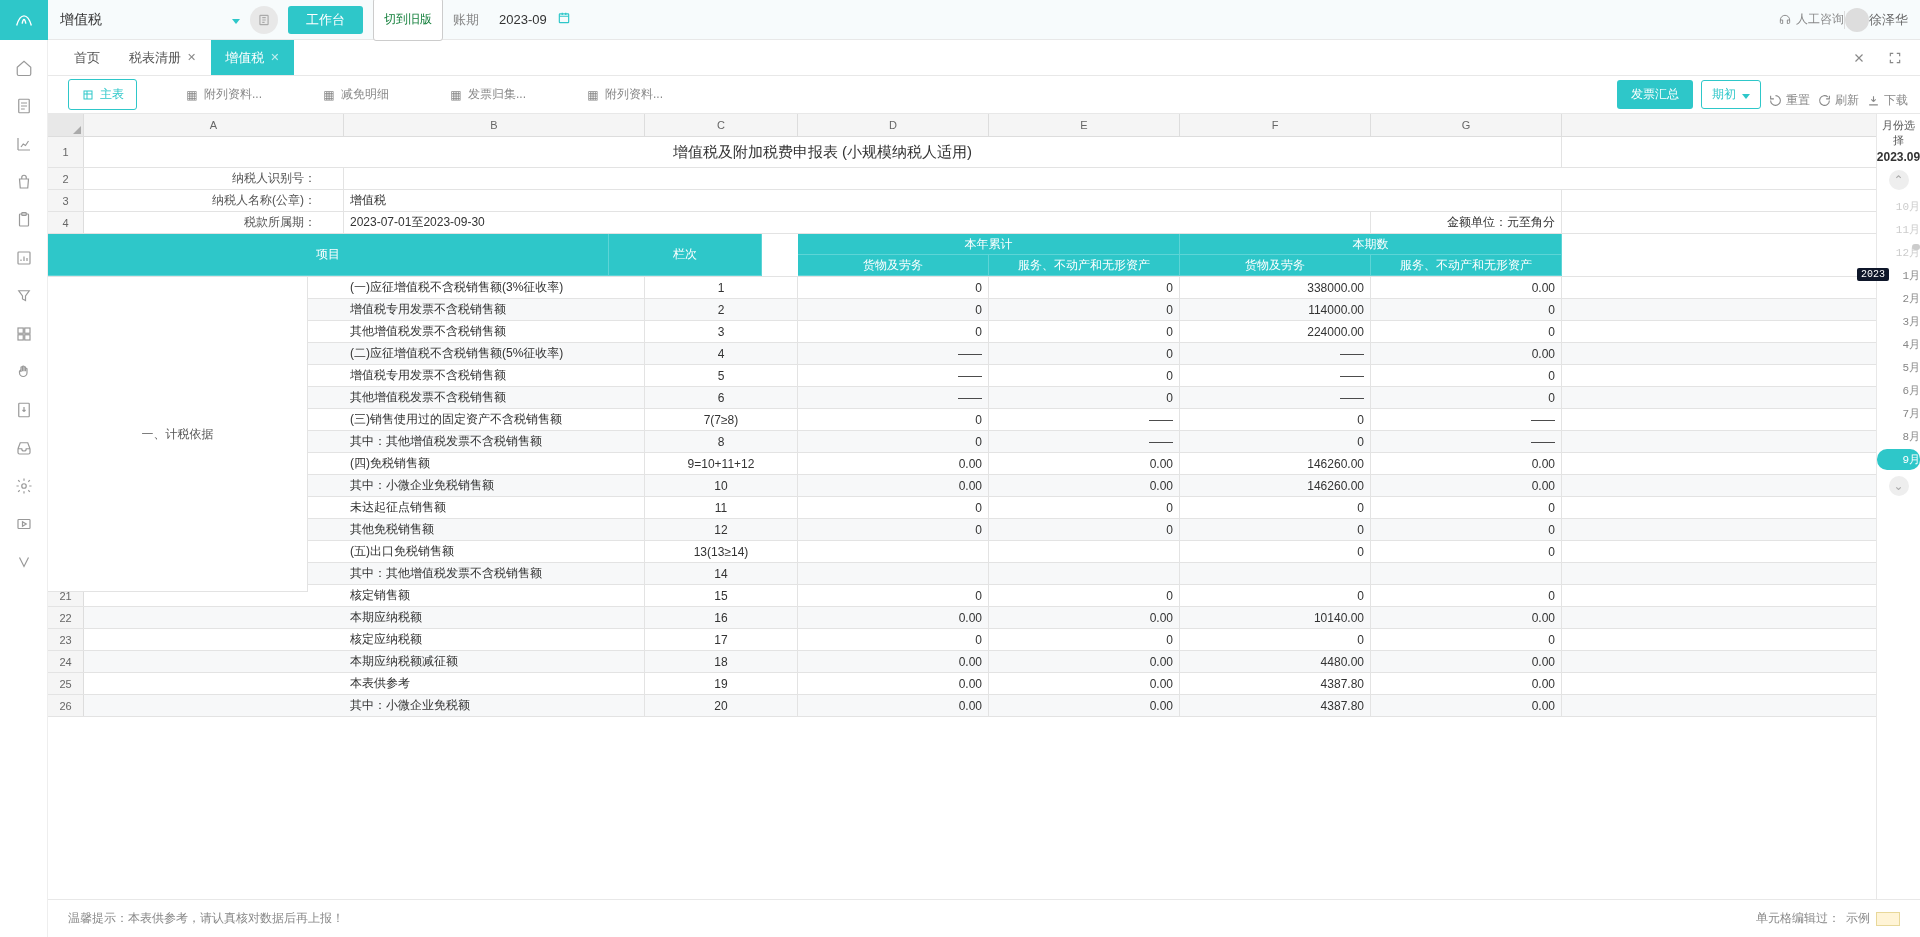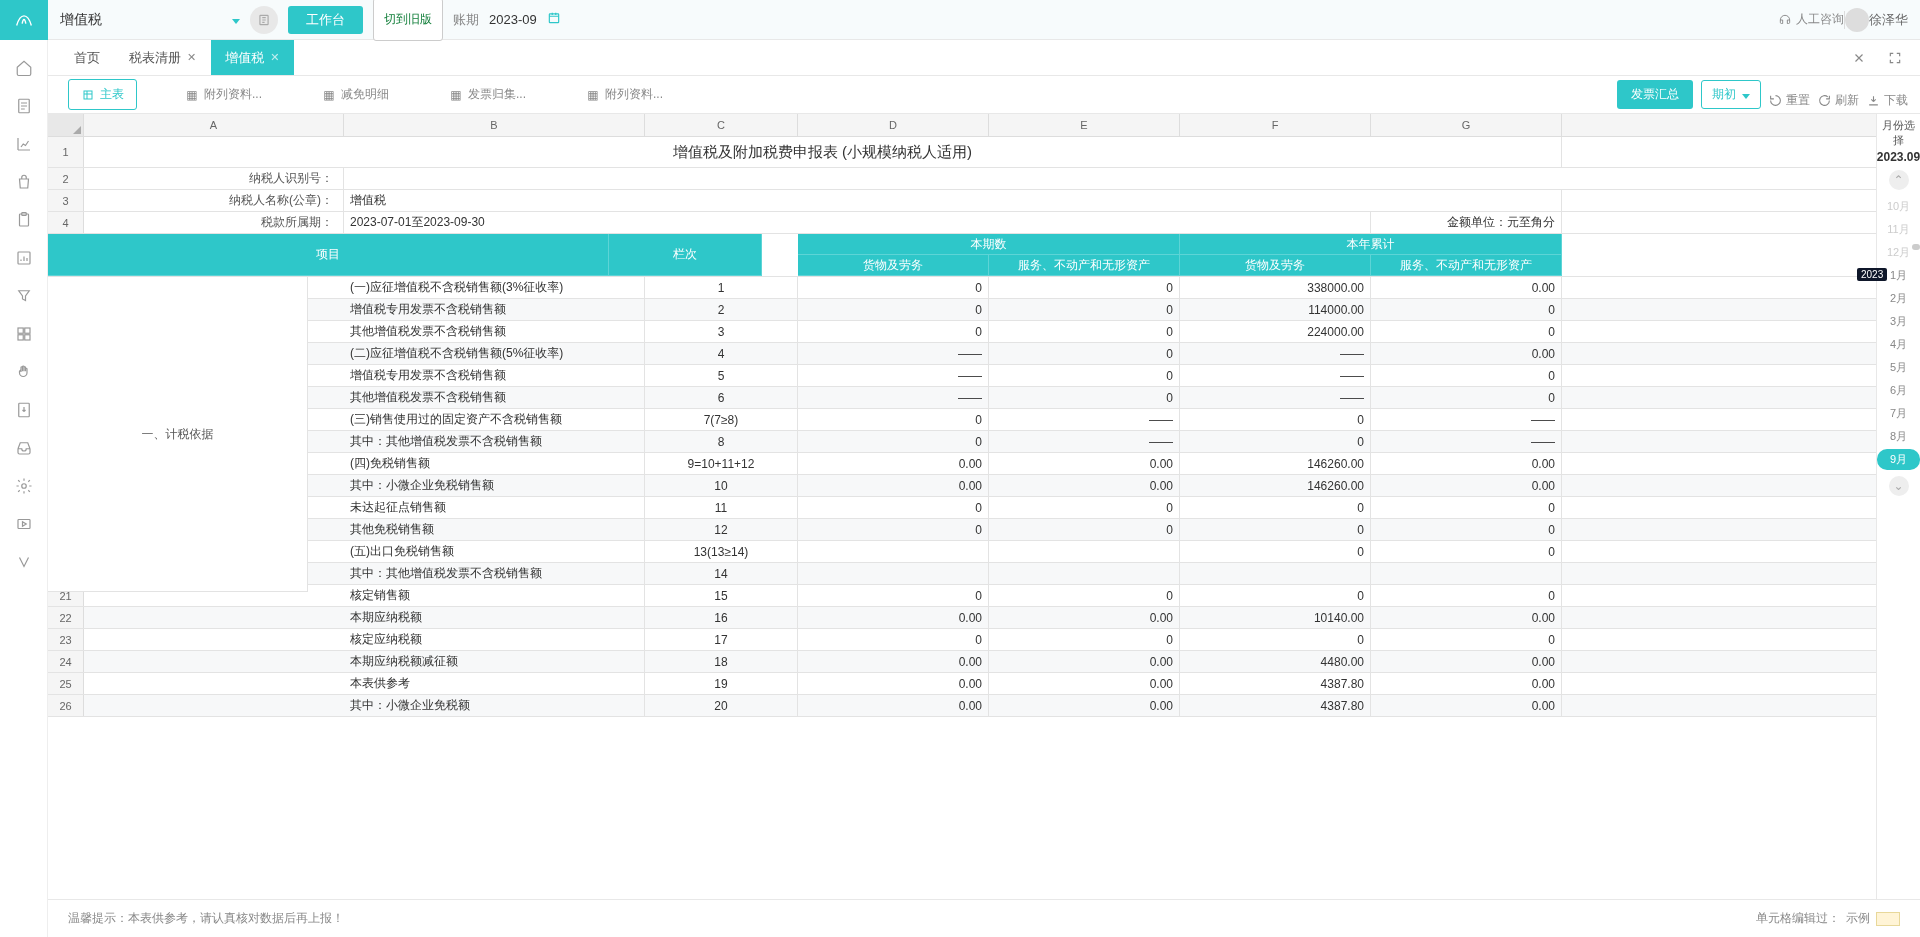--- a/index.html
+++ b/index.html
@@ -12,21 +12,21 @@
 .sidebar-icon { width: 20px; height: 20px; color: #999; cursor: pointer; display: flex; align-items: center; justify-content: center; }
 .sidebar-icon svg { width: 18px; height: 18px; }
 .main { flex: 1; display: flex; flex-direction: column; min-width: 0; }
 .topbar { height: 40px; background: #f7fbfc; border-bottom: 1px solid #e8e8e8; display: flex; align-items: center; padding: 0 12px; gap: 10px; }
 .topbar-title { font-size: 14px; color: #333; min-width: 160px; }
 .topbar-chevron { color: #2ec7c9; cursor: pointer; }
 .topbar-round { width: 28px; height: 28px; border-radius: 50%; background: #e8e8e8; display: flex; align-items: center; justify-content: center; color: #aaa; cursor: pointer; }
 .btn-primary { background: #2ec7c9; color: #fff; border: none; padding: 5px 18px; border-radius: 3px; cursor: pointer; font-size: 13px; }
 .btn-outline-sm { background: #fff; border: 1px solid #ccc; padding: 12px 10px; border-radius: 3px; cursor: pointer; font-size: 12px; color: #15803d; }
 .topbar-period-label { color: #888; font-size: 13px; }
-.topbar-period-value { color: #333; font-size: 13px; }
+.topbar-period-value { color: #333; font-size: 13px; margin-left: 10px; }
 .topbar-right { margin-left: auto; display: flex; align-items: center; gap: 0; color: #888; }
 .support-link { display: flex; align-items: center; gap: 4px; cursor: pointer; font-size: 12px; }
 .avatar { width: 24px; height: 24px; border-radius: 50%; background: #ddd; }
 .username { font-size: 13px; color: #666; }
 .tabs { height: 36px; display: flex; align-items: stretch; border-bottom: 1px solid #e8e8e8; padding: 0 12px; }
 .tab { padding: 0 14px; display: flex; align-items: center; gap: 6px; cursor: pointer; color: #555; font-size: 13px; border-right: 1px solid transparent; }
 .tab.active { background: #2ec7c9; color: #fff; }
 .tab-close { font-size: 11px; opacity: 0.7; }
 .tabs-right { margin-left: auto; display: flex; align-items: center; gap: 10px; }
 .icon-btn { background: none; border: none; cursor: pointer; color: #888; padding: 6px; display: flex; align-items: center; }
@@ -48,28 +48,28 @@
 .col-C { width: 301px; }
 .col-D { width: 153px; }
 .col-E,.col-F,.col-G,.col-H { width: 191px; }
 .row { display: flex; border-bottom: 1px solid #e3e3e3; }
 .row-h { width: 36px; min-width: 36px; background: #f5f5f5; border-right: 1px solid #ddd; display: flex; align-items: center; justify-content: center; font-size: 11px; color: #666; height: 21px; }
 .cell { border-right: 1px solid #e3e3e3; padding: 2px 6px; font-size: 12px; display: flex; align-items: center; height: 21px; overflow: hidden; white-space: nowrap; }
 .cell.right { justify-content: flex-end; }
 .cell.center { justify-content: center; }
 .title-row .cell { height: 30px; font-size: 15px; font-weight: 500; }
 .header-cell { background: #2ec7c9; color: #fff; justify-content: center; border-right: 1px solid #5dd4d6; border-bottom: 1px solid #5dd4d6; }
-.merge-label { color: #555; text-align: right; justify-content: flex-end; padding-right: 10px; }
+.merge-label { color: #555; text-align: right; justify-content: flex-end; padding-right: 27px; }
 .row-alt { background: #f7f8f9; }
 .vsection { writing-mode: horizontal-tb; display: flex; align-items: center; justify-content: center; color: #555; }
 .month-panel { width: 44px; background: #fff; border-left: 1px solid #e8e8e8; display: flex; flex-direction: column; align-items: center; padding-top: 4px; gap: 2px; font-size: 12px; }
 .month-panel-title { font-size: 11px; color: #555; text-align: center; }
 .month-panel-year { font-size: 12px; color: #333; font-weight: 600; }
 .month-nav-btn { width: 20px; height: 20px; border-radius: 50%; background: #eee; color: #aaa; display: flex; align-items: center; justify-content: center; cursor: pointer; margin: 4px 0; }
-.month-item { padding: 3px 0; color: #888; cursor: pointer; width: 100%; text-align: center; font-size: 11px; }
+.month-item { padding: 3px 0; color: #888; cursor: pointer; width: 100%; text-align: right; font-size: 11px; font-family: Liberation Mono, monospace; }
 .month-item.disabled { color: #ccc; }
 .year-badge { background: #0f172a; color: #fff; font-size: 10px; padding: 1px 4px; border-radius: 2px; margin-right: 2px; }
 .month-item.current { background: #2ec7c9; color: #fff; border-radius: 10px; margin: 0 6px; }
 .footer { height: 38px; border-top: 1px solid #e8e8e8; display: flex; align-items: center; padding: 0 20px; font-size: 12px; color: #888; background: #fff; }
 .footer-right { margin-left: auto; display: flex; align-items: center; gap: 6px; }
 .legend-box { width: 24px; height: 14px; background: #fff4d6; border: 1px solid #e8d89a; }
 .divider-v { width: 1px; height: 18px; background: #ddd; }
 .scroll-thumb { position: absolute; right: 0; top: 130px; width: 8px; height: 6px; background: #ccc; border-radius: 3px; }
 .chevron-down::after { content: ''; display: inline-block; border-left: 4px solid transparent; border-right: 4px solid transparent; border-top: 5px solid currentColor; margin-left: 2px; }
 </style>
@@ -308,22 +308,22 @@
           <div class="cell merge-label col-B">税款所属期：</div>
           <div class="cell" style="width:1027px;">2023-07-01至2023-09-30</div>
           <div class="cell right col-H">金额单位：元至角分</div>
         </div>
 
         <div class="row" style="border-bottom:none;">
           <div class="row-h">5</div>
           <div class="cell header-cell" style="width:561px;height:42px;position:absolute;">项目</div>
           <div class="cell header-cell col-D" style="height:42px;position:absolute;margin-left:561px;">栏次</div>
           <div style="width:714px;"></div>
+          <div class="cell header-cell" style="width:382px;">本年累计</div>
           <div class="cell header-cell" style="width:382px;">本期数</div>
-          <div class="cell header-cell" style="width:382px;">本年累计</div>
         </div>
         <div class="row">
           <div class="row-h">6</div>
           <div style="width:714px;"></div>
           <div class="cell header-cell col-E">货物及劳务</div>
           <div class="cell header-cell col-F">服务、不动产和无形资产</div>
           <div class="cell header-cell col-G">货物及劳务</div>
           <div class="cell header-cell col-H">服务、不动产和无形资产</div>
         </div>
 

